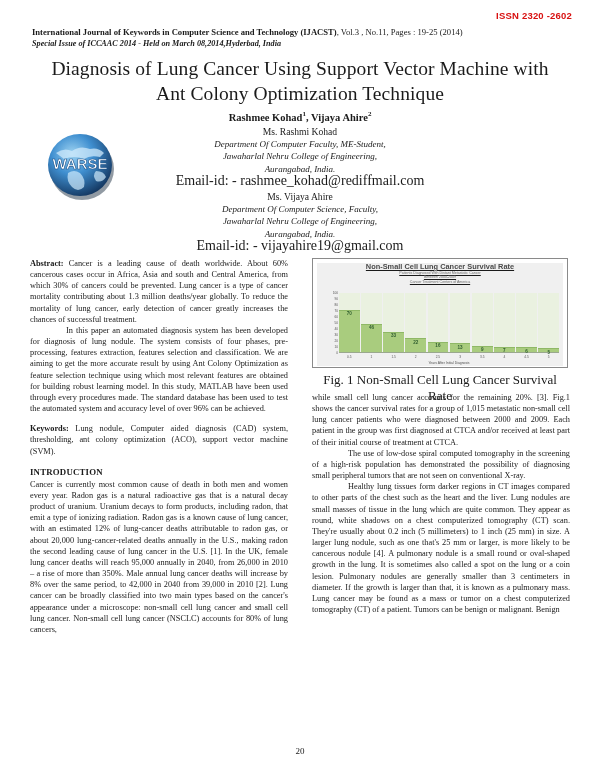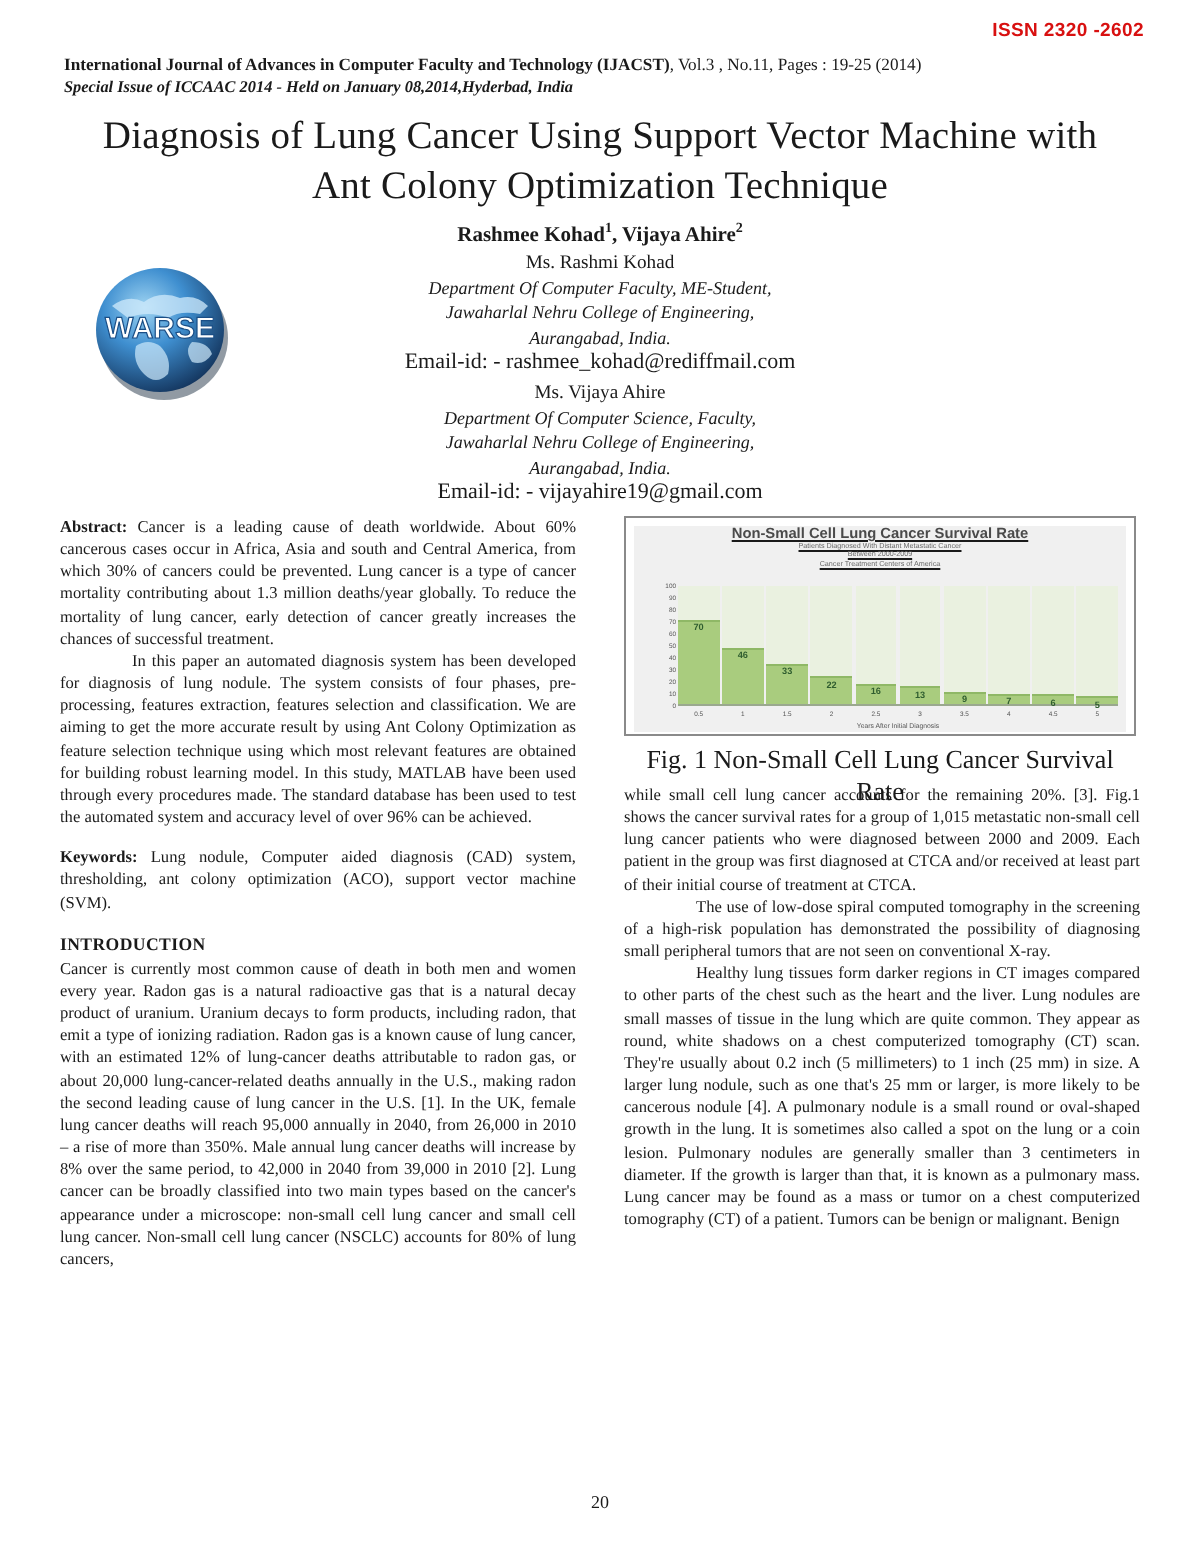--- a/index.html
+++ b/index.html
@@ -93,21 +93,21 @@
     left: 150px;
     width: 300px;
     text-align: center;
     font-size: 9px;
     line-height: 12.2px;
   }
   .author-block.b1 { top: 126px; }
   .author-block.b2 { top: 191px; }
   .author-block .nm { font-size: 9.6px; }
   .author-block .aff { font-style: italic; }
-  .author-block .email { font-size: 11px; }
+  .author-block .email { font-size: 14px; }
 
   
   .logo {
     position: absolute;
     left: 38px;
     top: 123px;
     width: 84px;
     height: 84px;
   }
   .logo svg { display: block; }
@@ -279,24 +279,24 @@
   }
 </style>
 </head>
 <body>
 
 <div class="page">
 
   <div class="issn">ISSN 2320 -2602</div>
 
   <div class="journal-line">
-    <span class="jname">International Journal of Advances in Computer Faculty and Technology (IJACST)</span><span>, Vol.3 , No.11, Pages : 19-25  (2014)</span>
-  </div>
-
-  <div class="issue-line">Special Issue of ICCAAC  2014 - Held on January 08,2014,Hyderbad, India</div>
+    <span class="jname">International Journal of Keywords in Computer Science and Technology (IJACST)</span><span>, Vol.3 , No.11, Pages : 19-25  (2014)</span>
+  </div>
+
+  <div class="issue-line">Special Issue of ICCAAC  2014 - Held on March 08,2014,Hyderbad, India</div>
   <div class="hrule"></div>
 
   <div class="title">Diagnosis of Lung Cancer Using Support Vector Machine with Ant Colony Optimization Technique</div>
 
   <div class="authors-bold">
     <span>Rashmee Kohad</span><sup>1</sup><span>, Vijaya Ahire</span><sup>2</sup>
   </div>
 
   <div class="author-block b1">
     <div class="nm">Ms.  Rashmi Kohad</div>

